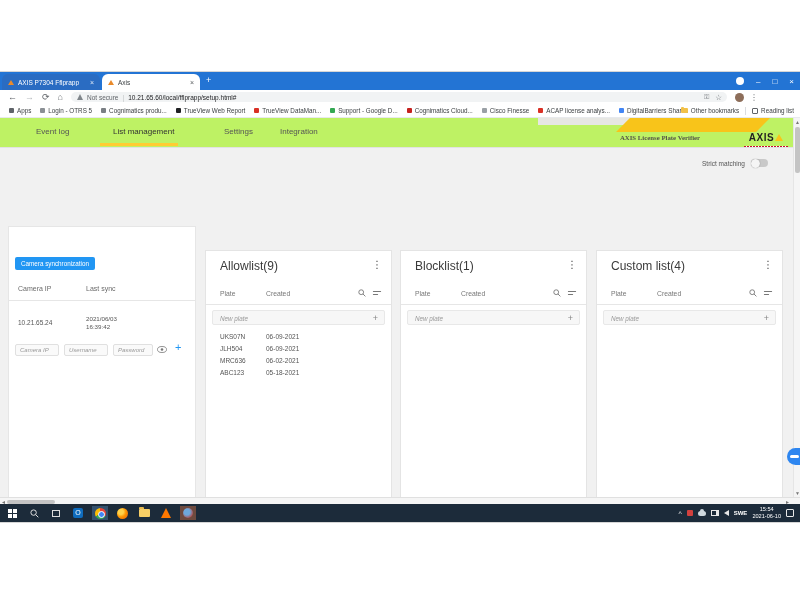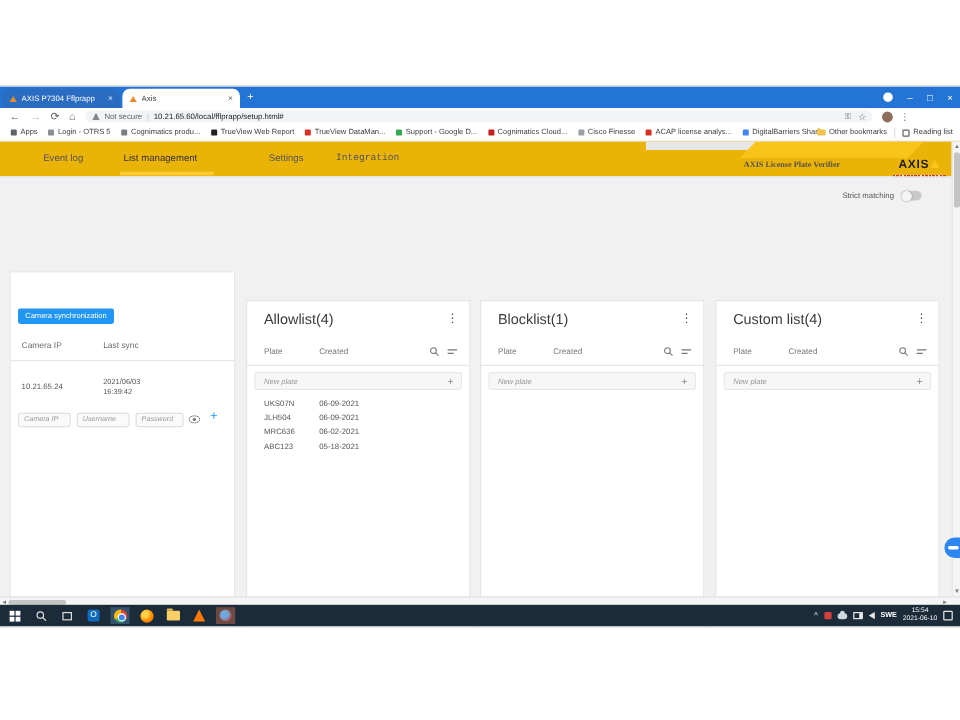--- a/index.html
+++ b/index.html
@@ -33,21 +33,21 @@
   .bookmarksbar { position:absolute; left:0; top:32px; width:800px; height:14px; background:#fff; border-bottom:1px solid #e8eaed; display:flex; align-items:center; font-size:6.3px; color:#3c4043; }
   .bm { display:flex; align-items:center; gap:3px; margin-left:9px; white-space:nowrap; }
   .bm-ico { width:5px; height:5px; border-radius:1px; flex:0 0 auto; }
   .bm-right { position:absolute; right:6px; display:flex; align-items:center; gap:6px; }
   .bm-sep { width:1px; height:8px; background:#dadce0; }
   .folder-ico { width:7px; height:5px; background:#f2c148; border-radius:1px; position:relative; }
   .folder-ico:before { content:""; position:absolute; left:0; top:-1.5px; width:3px; height:2px; background:#f2c148; border-radius:1px 1px 0 0; }
   .rlist-ico { width:6px; height:6px; border:1px solid #5f6368; border-radius:1px; }
 
   
-  .appnav { position:absolute; left:0; top:46px; width:800px; height:29px; background:#eab308; }
+  .appnav { position:absolute; left:0; top:46px; width:800px; height:29px; background:#bef264; }
   .anav-tab { position:absolute; top:9px; font-size:8px; color:#555; }
   .anav-underline { position:absolute; left:100px; top:25px; width:78px; height:2.5px; background:#ffcc33; }
   .banner-gray { position:absolute; left:538px; top:0; width:106px; height:7px; background:#e7e7e3; clip-path:polygon(0 0,100% 0,88% 100%,0 100%); }
   .banner-yellow { position:absolute; left:616px; top:0; width:154px; height:14px; background:#f8c41a; clip-path:polygon(9% 0,100% 0,91% 100%,0 100%); }
   .product-name { position:absolute; left:595px; top:16px; width:130px; text-align:center; font-family:"Liberation Serif", serif; font-weight:bold; font-size:6.8px; color:#55524a; }
   .axis-logo { position:absolute; right:12px; top:9px; width:44px; text-align:center; }
   .axis-logo .word { font-weight:bold; font-size:10px; letter-spacing:.5px; color:#231f20; display:inline-block; }
   .axis-logo .tri { display:inline-block; width:0; height:0; border-left:4px solid transparent; border-right:4px solid transparent; border-bottom:7px solid #f8c41a; margin-left:1px; }
   .axis-logo .comm { height:2.5px; margin-top:1px; background:repeating-linear-gradient(90deg,#c8102e 0 2px,#fff 2px 3px); }
 
@@ -219,23 +219,23 @@
         <span class="bm-sep"></span>
         <span class="bm" style="margin-left:0;">
           <span class="rlist-ico"></span>
           <span>Reading list</span>
         </span>
       </span>
     </div>
 
     <div class="appnav">
       <span class="anav-tab" style="left:36px;">Event log</span>
-      <span class="anav-tab" style="left:103px;color:#333;">List management</span>
+      <span class="anav-tab" style="left:113px;color:#333;">List management</span>
       <span class="anav-tab" style="left:212px;padding-left:12px;">Settings</span>
-      <span class="anav-tab" style="left:280px;font-family:Liberation Mono, monospace;">Integration</span>
+      <span class="anav-tab" style="left:280px;">Integration</span>
       <div class="anav-underline"></div>
       <div class="banner-gray"></div>
       <div class="banner-yellow"></div>
       <div class="product-name">AXIS License Plate Verifier</div>
       <div class="axis-logo">
         <span class="word">AXIS</span><span class="tri"></span>
         <div class="comm"></div>
       </div>
     </div>
 
@@ -261,21 +261,21 @@
         <div class="sb-input" style="left:55px;width:44px;">Username</div>
         <div class="sb-input" style="left:104px;width:40px;">Password</div>
         <svg class="eye" width="10" height="7" viewBox="0 0 10 7">
             <ellipse cx="5" cy="3.5" rx="4.5" ry="3" fill="none" stroke="#777" stroke-width="0.8"></ellipse>
             <circle cx="5" cy="3.5" r="1.3" fill="#777"></circle>
           </svg>
         <span class="sb-plus">+</span>
       </div>
 
       <div class="panel" style="left:205px;">
-        <span class="ptitle">Allowlist(4)</span>
+        <span class="ptitle">Allowlist(9)</span>
         <span class="kebab">⋮</span>
         <span class="col" style="left:14px;">Plate</span>
         <span class="col" style="left:60px;">Created</span>
         <span class="icons">
           <svg width="8" height="8" viewBox="0 0 8 8">
               <circle cx="3.2" cy="3.2" r="2.4" fill="none" stroke="#777" stroke-width="0.9"></circle>
               <line x1="5" y1="5" x2="7.4" y2="7.4" stroke="#777" stroke-width="0.9"></line>
             </svg>
           <span class="sort-ico">
               <i></i>

